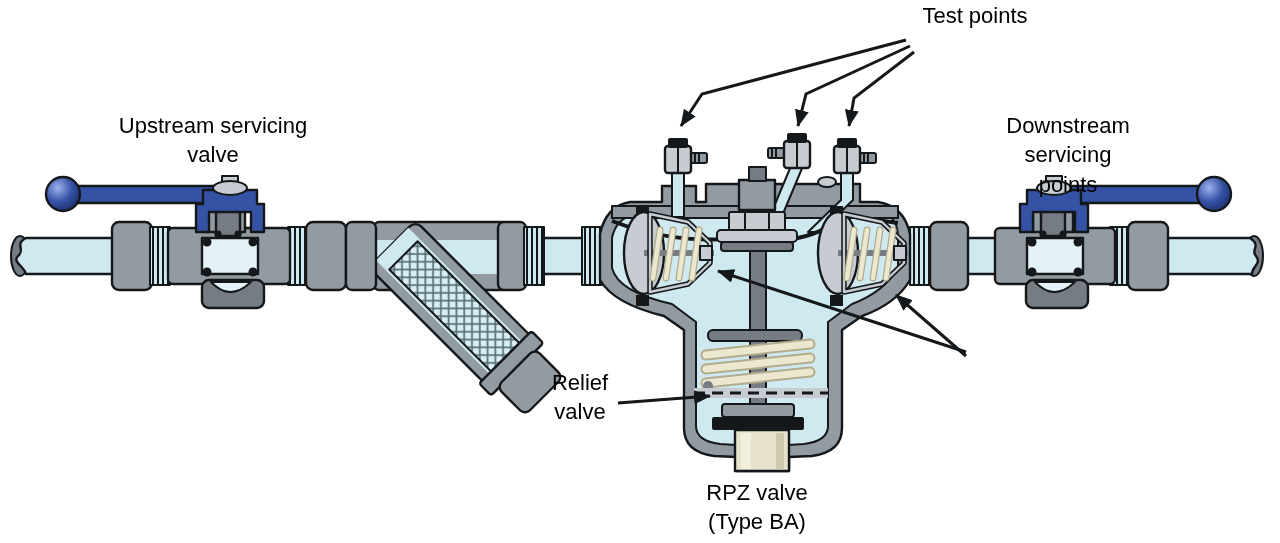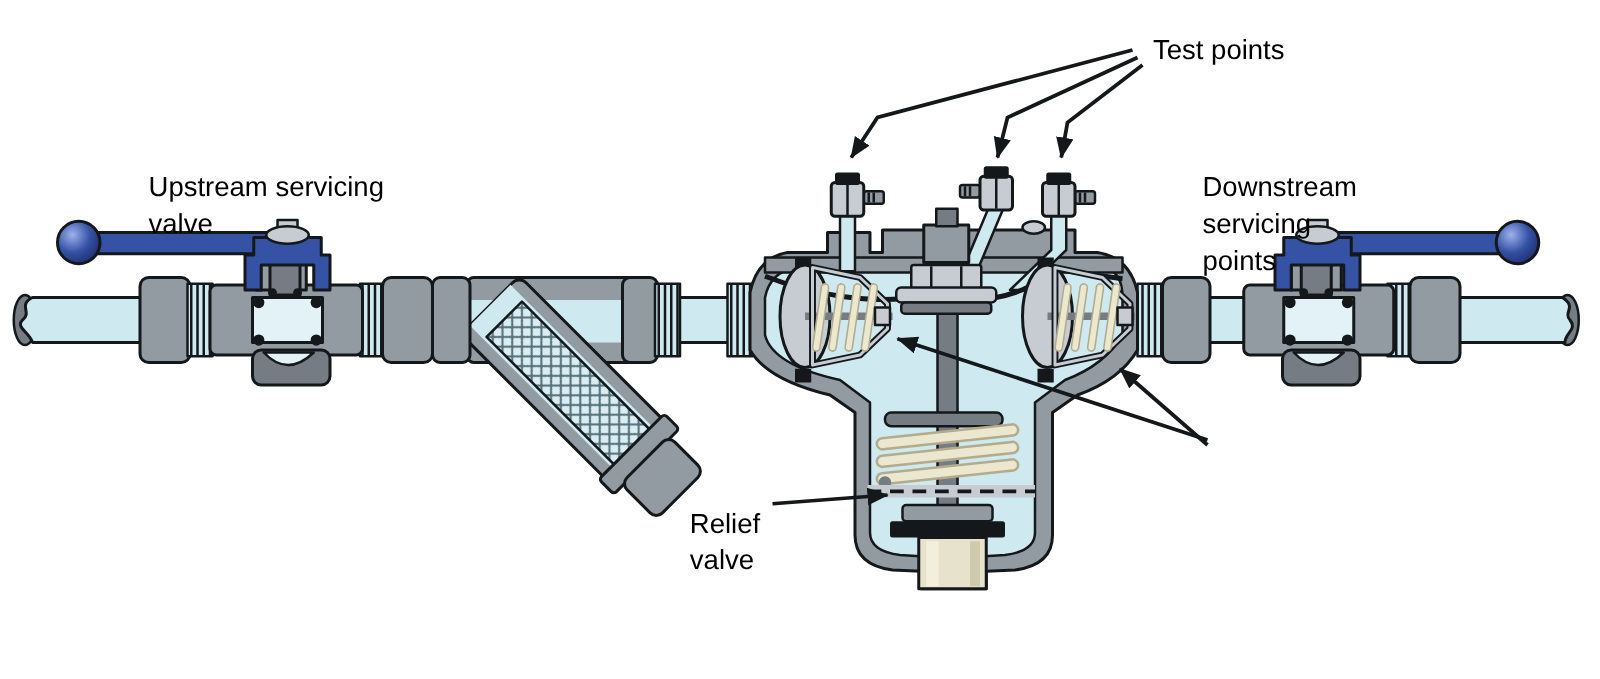--- a/index.html
+++ b/index.html
@@ -11,21 +11,21 @@
   .o2{stroke:var(--ink);stroke-width:2;stroke-linejoin:round;}
   .fP{fill:var(--pipe);} .fPL{fill:var(--pipe_light);}
   .fM{fill:var(--metal);} .fMD{fill:var(--metal_dark);} .fML{fill:var(--metal_light);}
   .fH{fill:var(--handle);} .fC{fill:var(--cream);} .fI{fill:var(--ink);} 
   .none{fill:none;}
   .ln{stroke:var(--ink);fill:none;}
   .coilU{stroke:var(--spring_dark);stroke-linecap:round;fill:none;}
   .coil{stroke:var(--spring);stroke-linecap:round;fill:none;}
   .rib{stroke:var(--ink);stroke-width:2;}
   .lbl{position:absolute;font-size:22px;line-height:1.34;color:var(--label_text,#000);white-space:pre-line;}
-  .center{transform:translateX(-50%);margin-top:24px;}
+  .center{transform:translateX(-50%);text-align:center;}
 </style>
 </head>
 <body>
 
 <div class="stage">
 <svg width="1280" height="543" viewBox="0 0 1280 543">
   <defs>
     <marker id="ah" markerUnits="userSpaceOnUse" markerWidth="18" markerHeight="16" refX="16" refY="7" orient="auto">
       <path d="M0,0 L17,7 L0,14 Z" class="fI"></path>
     </marker>
@@ -260,15 +260,17 @@
     <path d="M966,356 L896,295" class="ln" stroke-width="3" marker-end="url(#ah)"></path>
     <path d="M618,403 L710,396" class="ln" stroke-width="3" marker-end="url(#ah)"></path>
   </g>
 </svg>
 
 <div class="lbl center" style="left:975px;top:1px">Test points</div>
 <div class="lbl center" style="left:213px;top:111px">Upstream servicing
 valve</div>
 <div class="lbl center" style="left:1068px;top:111px">Downstream servicing
 points</div>
-<div class="lbl center" style="left:580px;top:380px">Relief
+<div class="lbl center" style="left:580px;top:368px">Relief
 valve</div>
+<div class="lbl center" style="left:757px;top:478px">RPZ valve
+(Type BA)</div>
 </div>
 
 </body></html>

